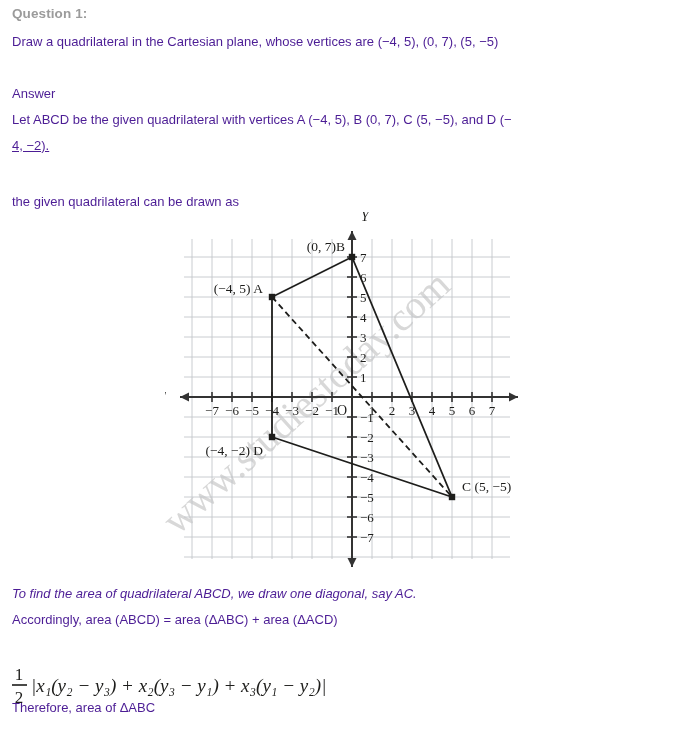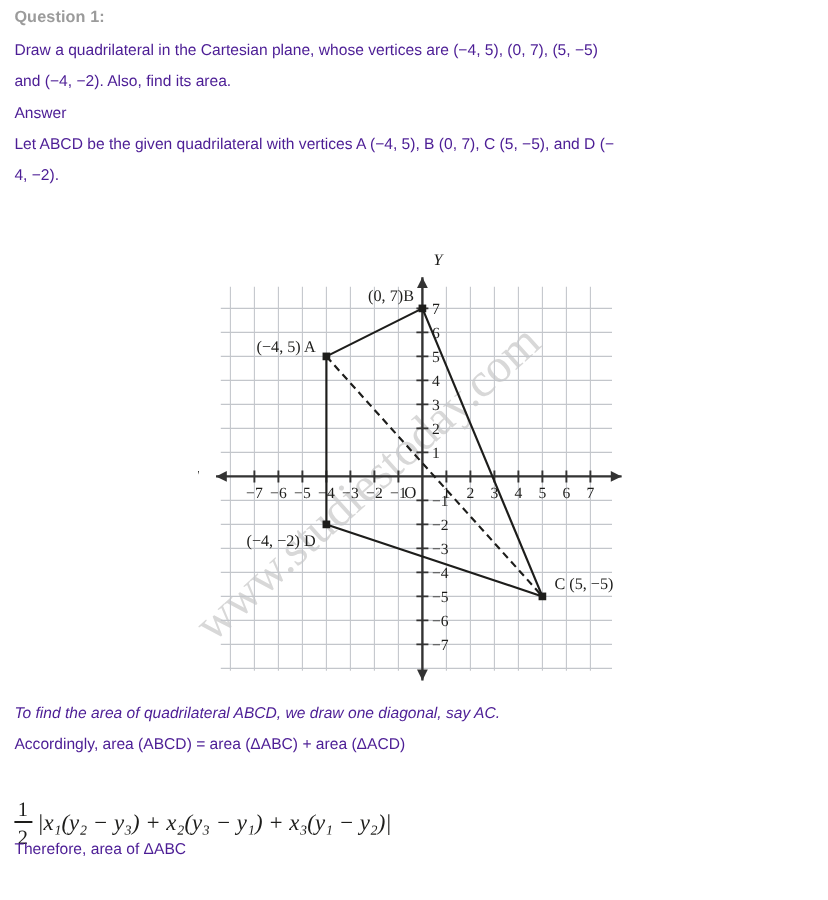--- a/index.html
+++ b/index.html
@@ -36,21 +36,21 @@
     left: 12px;
     font-size: 13px;
     line-height: 16px;
     color: #4c1d95;
     white-space: nowrap;
   }
   .ln1 { top: 34px; }
   .ln2 { top: 60px; }
   .ln3 { top: 86px; }
   .ln4 { top: 112px; }
-  .ln5 { top: 138px; }
+  .ln5 { top: 138px; text-decoration: underline; }
   .ln6 { top: 168px; }
   .ln7 { top: 194px; }
 
   .tail1 { top: 586px; font-style: italic; }
   .tail2 { top: 612px; text-align: center; }
   .tail3 { top: 638px; }
   .tail4 { top: 700px; }
 
   
   .figure {
@@ -71,24 +71,24 @@
   .formula svg { display:block; }
 </style>
 </head>
 <body>
 
 <div class="page">
 
   <div class="q-heading">Question 1:</div>
 
   <div class="body-text ln1">Draw a quadrilateral in the Cartesian plane, whose vertices are (−4, 5), (0, 7), (5, −5)</div>
-  <div class="body-text ln2">and (−4, −2). Also, find its area.</div>
   <div class="body-text ln3">Answer</div>
   <div class="body-text ln4">Let ABCD be the given quadrilateral with vertices A (−4, 5), B (0, 7), C (5, −5), and D (−</div>
   <div class="body-text ln5">4, −2).</div>
+  <div class="body-text ln7">the given quadrilateral can be drawn as</div>
 
   <div class="figure">
     <svg id="graph-svg" width="365" height="360" viewBox="0 0 365 360">
         <g>
           <text x="150" y="200" font-family="&quot;Liberation Serif&quot;, serif" font-size="40" fill="#d8d8d8" text-anchor="middle" transform="rotate(-42 150 200)">www.studiestoday.com</text>
         </g>
         <g stroke="#c3c6cb" stroke-width="0.9">
           <line x1="27" y1="27" x2="27" y2="347"></line>
           <line x1="47" y1="27" x2="47" y2="347"></line>
           <line x1="67" y1="27" x2="67" y2="347"></line>

